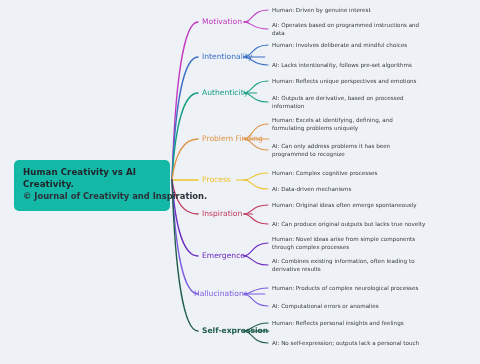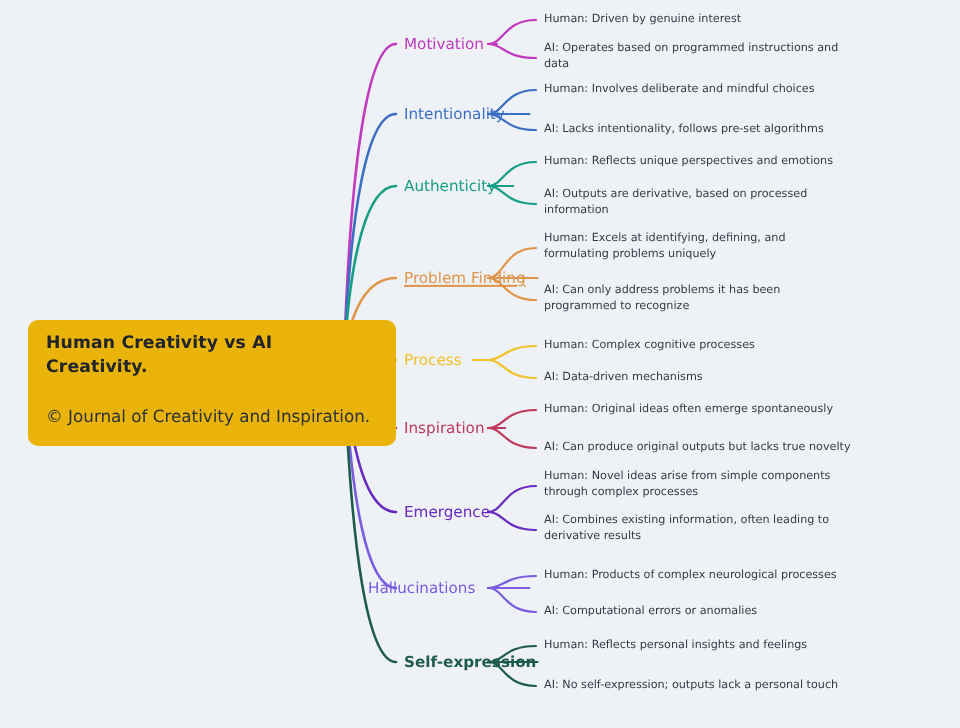--- a/index.html
+++ b/index.html
@@ -30,40 +30,40 @@
     position: absolute;
     left: 0; top: 0;
     width: 480px;
     height: 364px;
     pointer-events: none;
   }
   .central-node {
     position: absolute;
     left: 14px;
     top: 160px;
-    width: 184px;
-    background: #eab308;
+    width: 156px;
+    background: #14b8a6;
     border-radius: 5px;
     padding: 7px 9px 8px 9px;
     box-sizing: border-box;
     z-index: 5;
   }
   .central-title {
     font-size: 8.6px;
     font-weight: bold;
     color: #20242b;
     line-height: 1.35;
     letter-spacing: 0.01em;
   }
   .central-sub {
     font-size: 8.4px;
-    font-weight: normal;
+    font-weight: bold;
     color: #2c313a;
     line-height: 1.35;
-    margin-top: 13px;
+    margin-top: 1px;
     white-space: nowrap;
   }
   .branch-label {
     position: absolute;
     font-size: 7.6px;
     line-height: 1.2;
     white-space: nowrap;
     z-index: 4;
     transform: translateY(-50%);
   }
@@ -132,33 +132,33 @@
   <div class="canvas-layer" id="label-layer">
       <div class="branch-label" style="left: 202px; top: 22px; color: rgb(192, 57, 192);">Motivation</div>
       <div class="leaf-label" style="left: 272px; top: 10px;">Human: Driven by genuine interest</div>
       <div class="leaf-label" style="left: 272px; top: 29px;">AI: Operates based on programmed instructions and data</div>
       <div class="branch-label" style="left: 202px; top: 57px; color: rgb(58, 111, 196);">Intentionality</div>
       <div class="leaf-label" style="left: 272px; top: 45px;">Human: Involves deliberate and mindful choices</div>
       <div class="leaf-label" style="left: 272px; top: 65px;">AI: Lacks intentionality, follows pre-set algorithms</div>
       <div class="branch-label" style="left: 202px; top: 93px; color: rgb(23, 158, 132);">Authenticity</div>
       <div class="leaf-label" style="left: 272px; top: 81px;">Human: Reflects unique perspectives and emotions</div>
       <div class="leaf-label two-line" style="left: 272px; top: 102px;">AI: Outputs are derivative, based on processed information</div>
-      <div class="branch-label" style="left: 202px; top: 139px; color: rgb(224, 149, 74); text-decoration: underline;">Problem Finding</div>
+      <div class="branch-label" style="left: 202px; top: 139px; color: rgb(224, 149, 74);">Problem Finding</div>
       <div class="leaf-label two-line" style="left: 272px; top: 124px;">Human: Excels at identifying, defining, and formulating problems uniquely</div>
       <div class="leaf-label two-line" style="left: 272px; top: 150px;">AI: Can only address problems it has been programmed to recognize</div>
       <div class="branch-label" style="left: 202px; top: 180px; color: rgb(240, 194, 43); text-align: right;">Process</div>
       <div class="leaf-label" style="left: 272px; top: 173px;">Human: Complex cognitive processes</div>
       <div class="leaf-label" style="left: 272px; top: 189px;">AI: Data-driven mechanisms</div>
       <div class="branch-label" style="left: 202px; top: 214px; color: rgb(192, 57, 92);">Inspiration</div>
       <div class="leaf-label" style="left: 272px; top: 205px;">Human: Original ideas often emerge spontaneously</div>
       <div class="leaf-label" style="left: 272px; top: 224px;">AI: Can produce original outputs but lacks true novelty</div>
       <div class="branch-label" style="left: 202px; top: 256px; color: rgb(106, 41, 192);">Emergence</div>
       <div class="leaf-label two-line" style="left: 272px; top: 243px;">Human: Novel ideas arise from simple components through complex processes</div>
       <div class="leaf-label two-line" style="left: 272px; top: 265px;">AI: Combines existing information, often leading to derivative results</div>
-      <div class="branch-label" style="left: 184px; top: 294px; color: rgb(122, 92, 224); text-align: right;">Hallucinations</div>
+      <div class="branch-label" style="left: 194px; top: 294px; color: rgb(122, 92, 224); text-align: right;">Hallucinations</div>
       <div class="leaf-label" style="left: 272px; top: 288px;">Human: Products of complex neurological processes</div>
       <div class="leaf-label" style="left: 272px; top: 306px;">AI: Computational errors or anomalies</div>
       <div class="branch-label" style="left: 202px; top: 331px; color: rgb(29, 92, 74); font-weight: bold;">Self-expression</div>
       <div class="leaf-label" style="left: 272px; top: 323px;">Human: Reflects personal insights and feelings</div>
       <div class="leaf-label" style="left: 272px; top: 343px;">AI: No self-expression; outputs lack a personal touch</div>
     </div>
 
 </div>
 
 </body></html>

